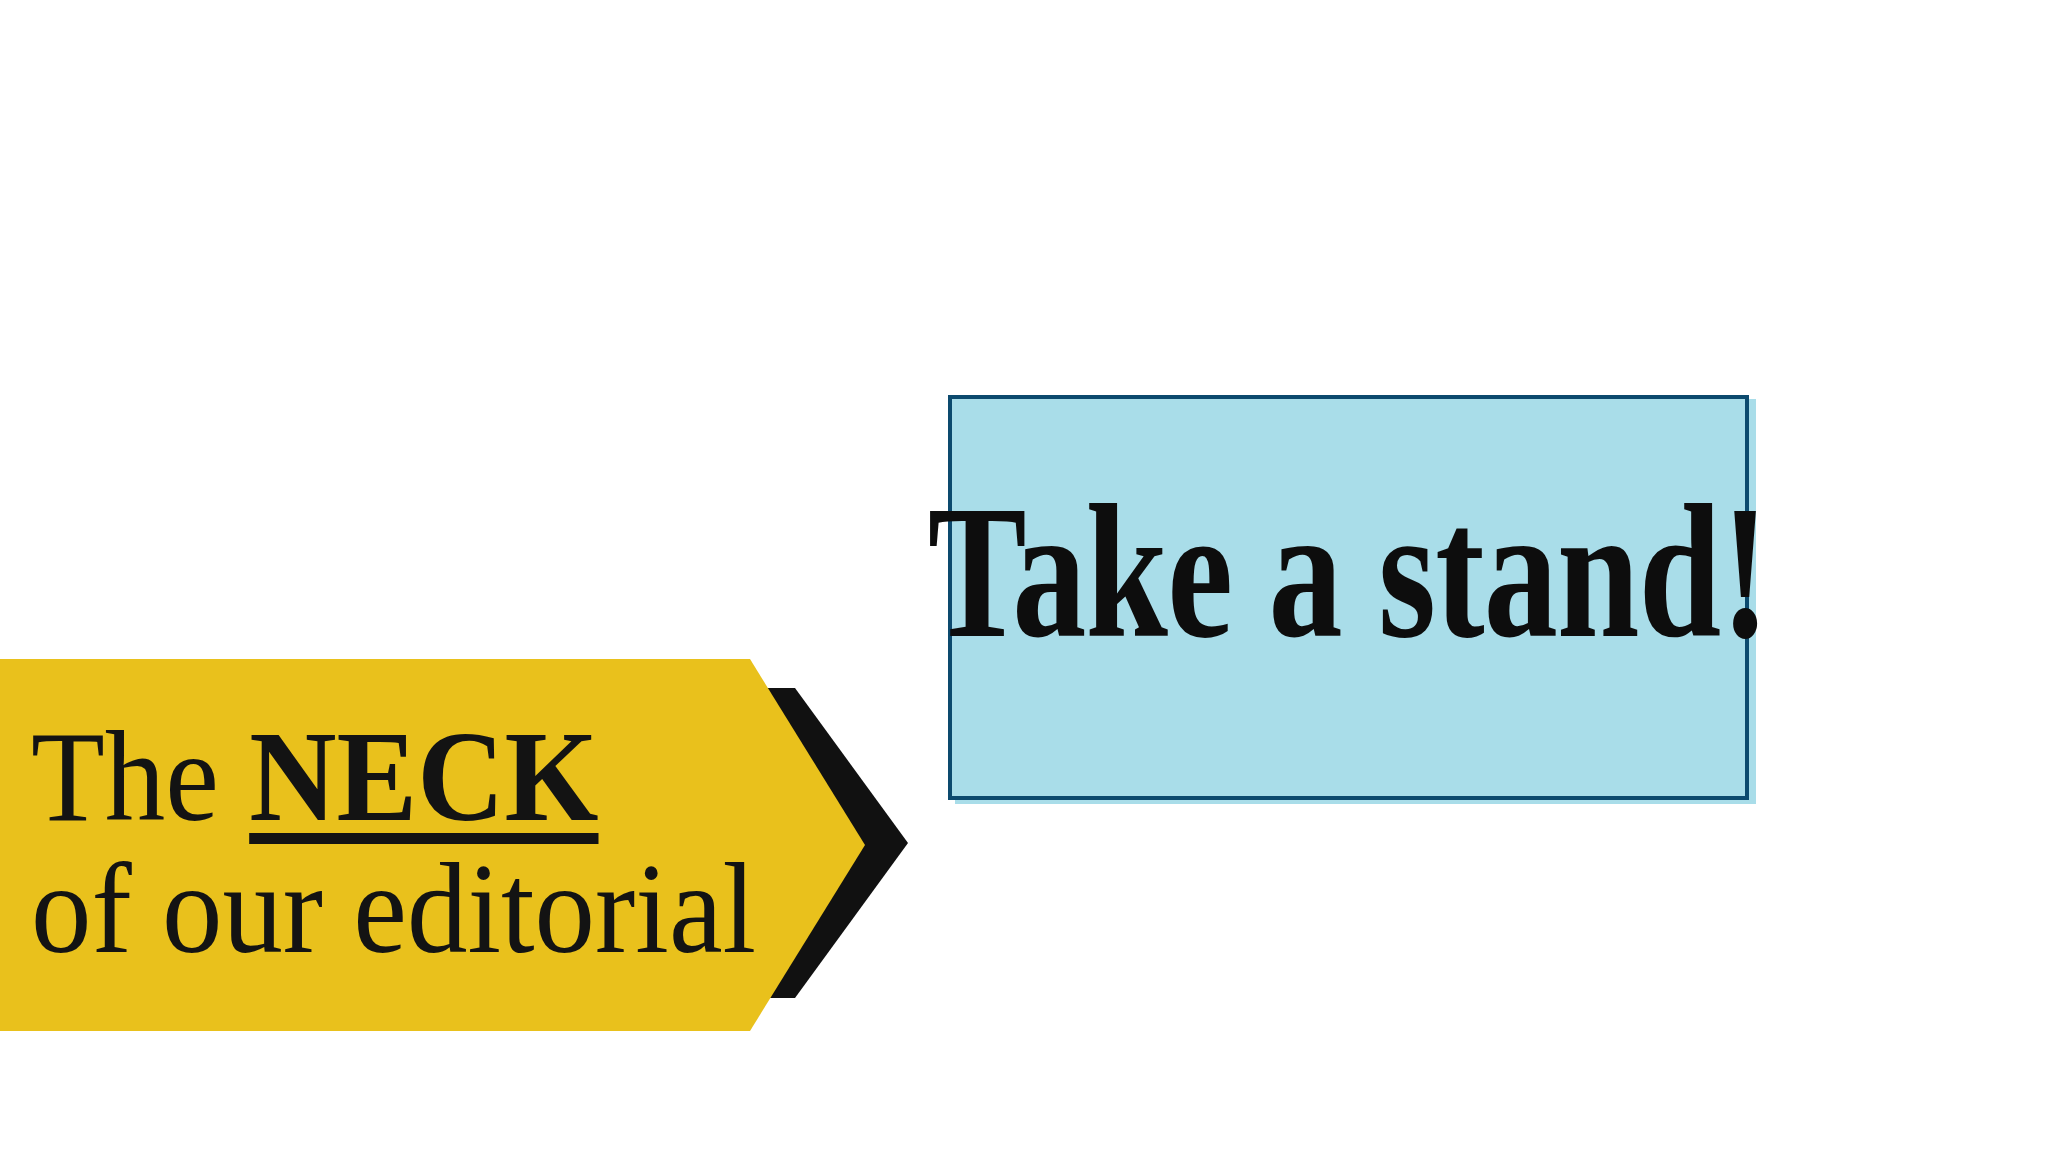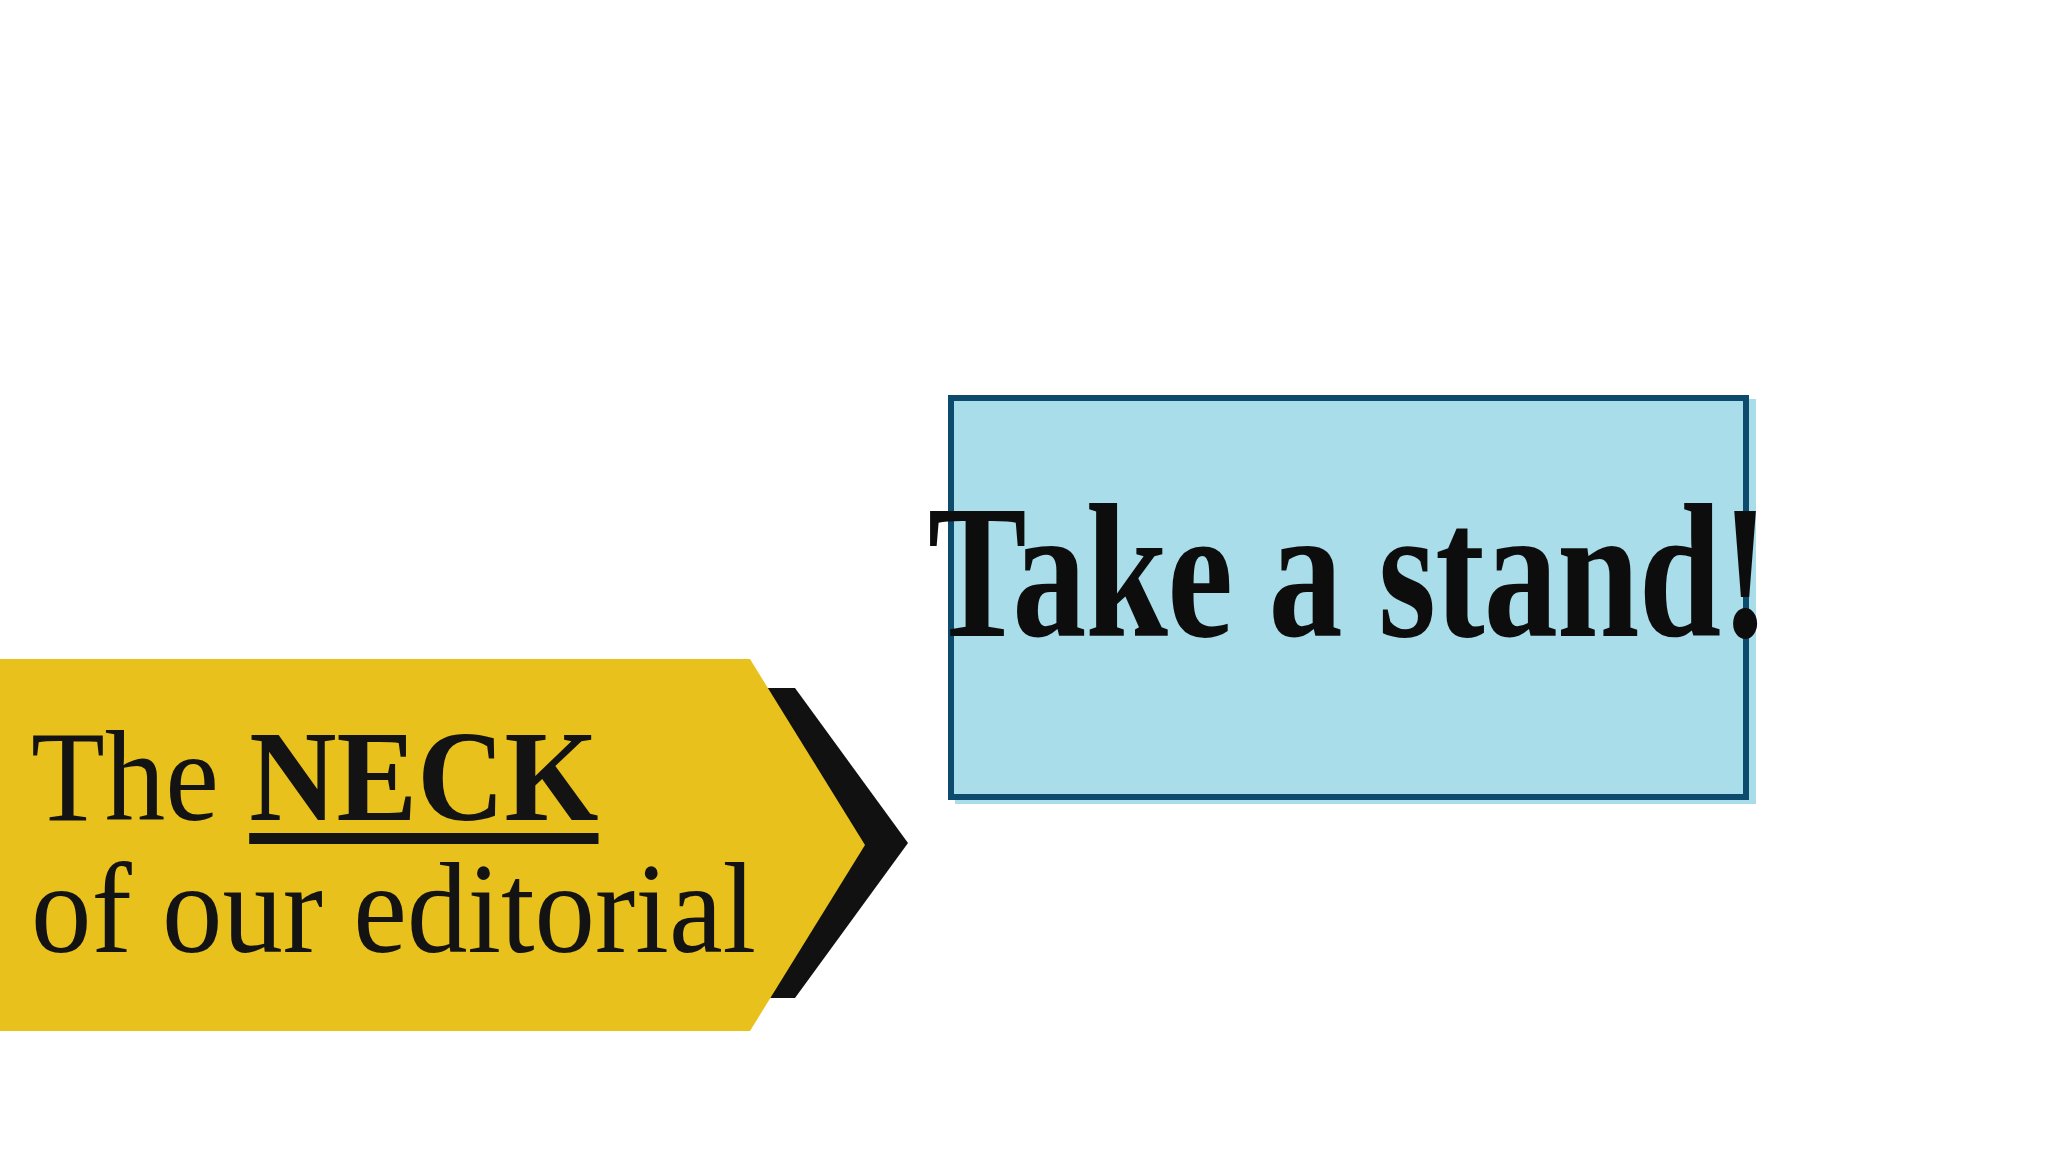--- a/index.html
+++ b/index.html
@@ -36,21 +36,21 @@
     text-decoration-color: #131313;
   }
   .callout-box {
     position: absolute;
     left: 948px;
     top: 395px;
     width: 801px;
     height: 405px;
     box-sizing: border-box;
     background: #a9dde9;
-    border: 6px solid #0c4a6e;
+    border: 4px solid #0c4a6e;
     box-shadow: 7px 4px 0 0 #a9dde9;
     display: flex;
     align-items: center;
     justify-content: center;
   }
   .callout-text {
     position: relative;
     top: -26px;
     font-size: 190px;
     font-weight: bold;

